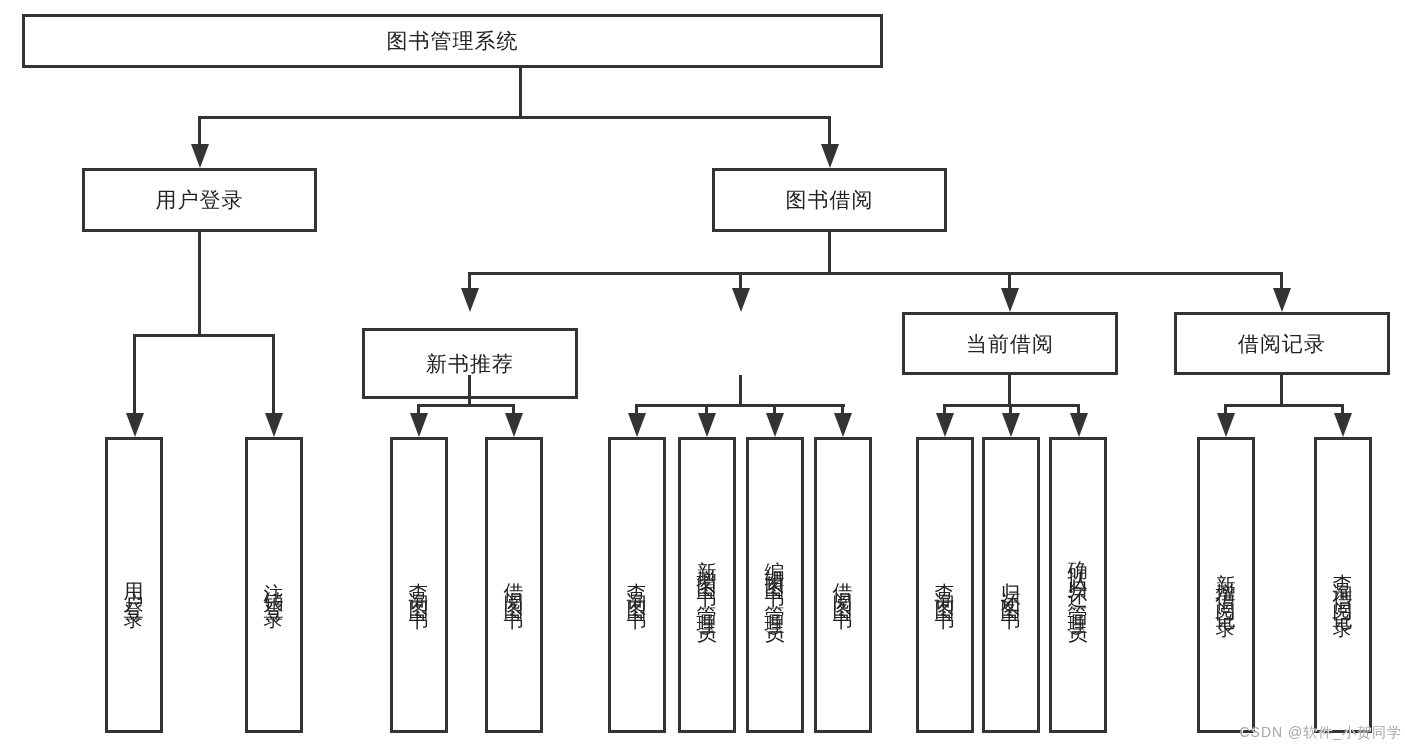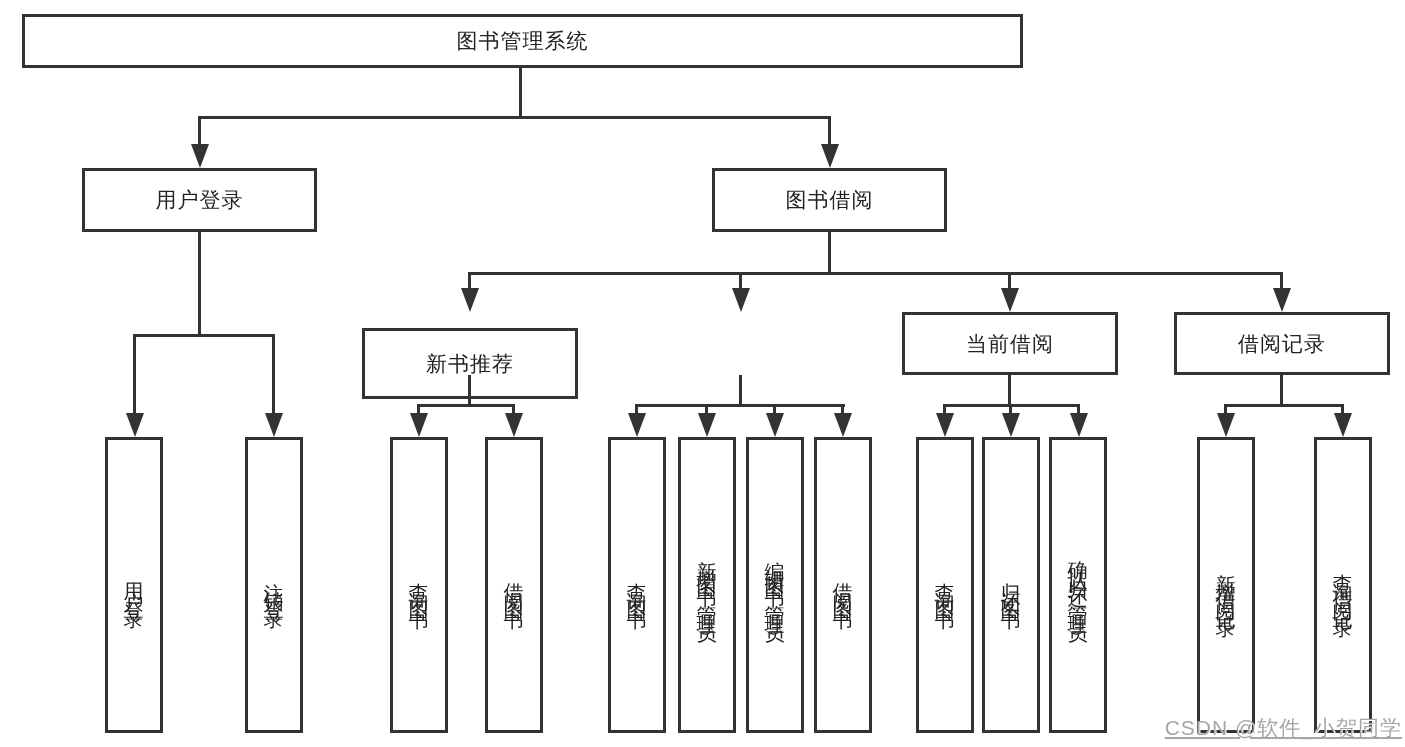--- a/index.html
+++ b/index.html
@@ -47,34 +47,33 @@
     height: 0;
     border-left: 9px solid transparent;
     border-right: 9px solid transparent;
     border-top: 24px solid var(--line, #333333);
   }
 
   .watermark {
     position: absolute;
     right: 3px;
     bottom: 5px;
-    font-size: 21px;
+    font-size: 14px;
     color: var(--watermark, #a6a6a6);
     letter-spacing: 1px;
     text-shadow: 1px 1px 0 #ffffff;
     white-space: nowrap;
-    text-decoration: underline;
   }
 </style>
 </head>
 <body>
 
 <div class="diagram">
 
-  <div class="box hbox" style="left:22px;top:14px;width:1001px;height:54px">
+  <div class="box hbox" style="left:22px;top:14px;width:861px;height:54px">
     <span class="lbl">图书管理系统</span>
   </div>
 
   <div class="line" style="left:519px;top:68px;width:3px;height:51px"></div>
   <div class="line" style="left:198px;top:116px;width:633px;height:3px"></div>
   <div class="line" style="left:198px;top:116px;width:3px;height:32px"></div>
   <div class="line" style="left:828px;top:116px;width:3px;height:32px"></div>
   <div class="arrow" style="left:191px;top:144px"></div>
   <div class="arrow" style="left:821px;top:144px"></div>
 

